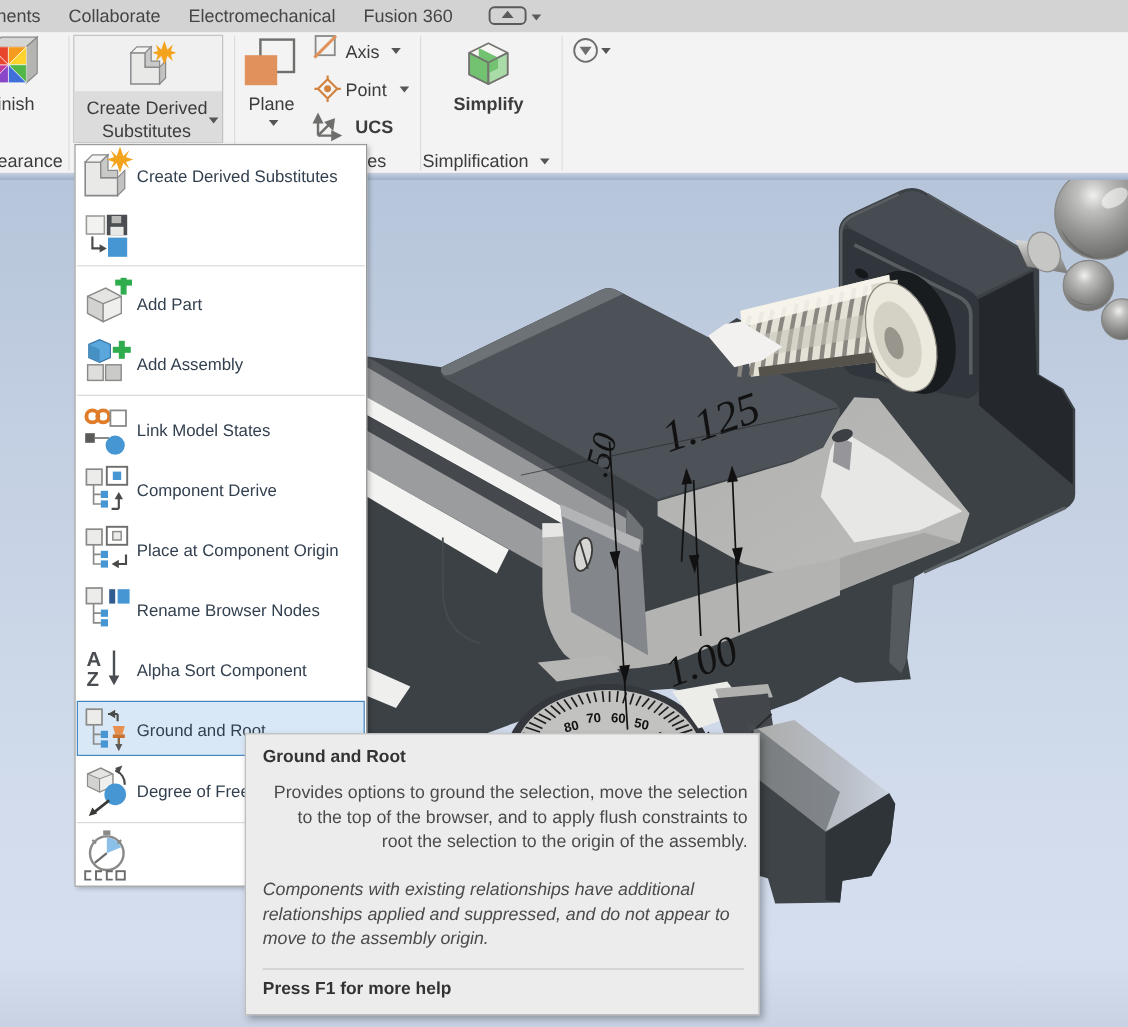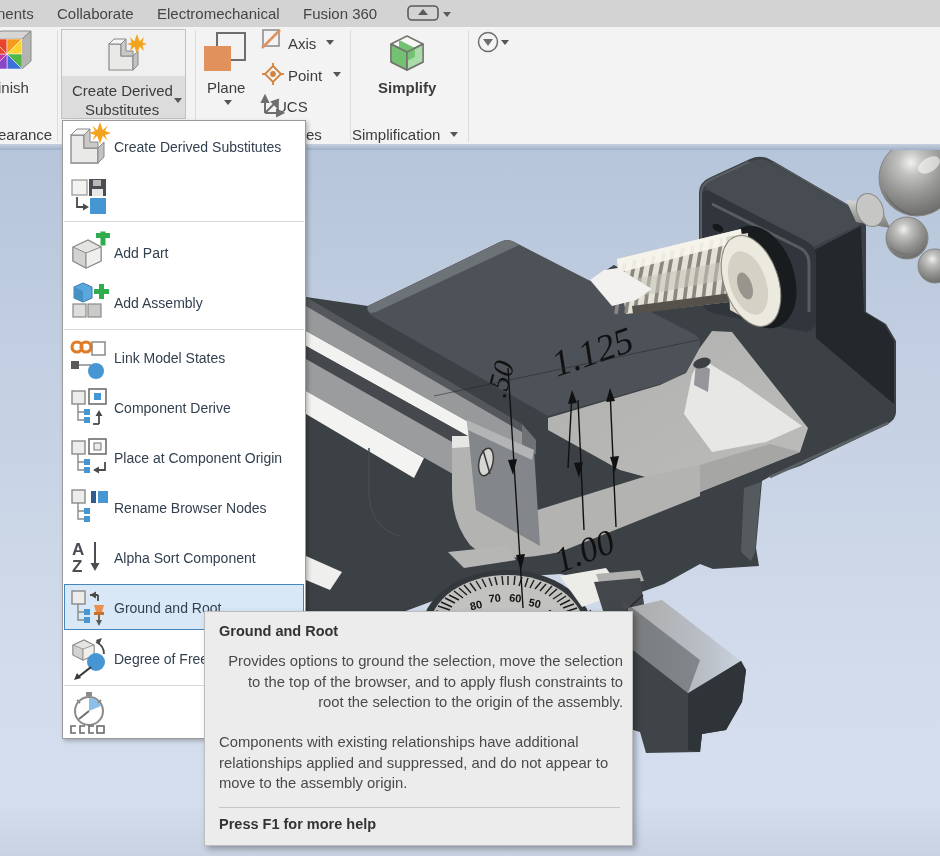--- a/index.html
+++ b/index.html
@@ -23,21 +23,21 @@
 
 #menu { position:absolute; left:62px; top:120px; width:244px; height:619px; background:#fff; border:1px solid #9a9a9a; box-shadow:2px 2px 4px rgba(0,0,0,0.25); }
 .mi { position:absolute; left:0; width:208px; height:50px; }
 .mi .txt { position:absolute; left:51px; top:50%; transform:translateY(-50%); font-size:14px; color:#33404f; white-space:nowrap; }
 .msep { position:absolute; left:1px; width:240px; height:1px; background:#d9d9d9; }
 #hilite { position:absolute; left:1px; top:463px; width:240px; height:46px; background:#d9e8f7; border:1px solid #4586bf; }
 
 #tip { position:absolute; left:204px; top:611px; width:429px; height:235px; background:#ececec; border:1px solid #bdbdbd; box-shadow:3px 3px 6px rgba(0,0,0,0.3); font-size:14.8px; color:#4a4a4a; }
 #tip .title { position:absolute; left:14px; top:11px; font-size:14.5px; font-weight:bold; color:#333; }
 #tip .body1 { position:absolute; left:14px; top:39px; width:404px; line-height:20.5px;text-align:right; }
-#tip .body2 { position:absolute; left:14px; top:120px; width:404px; line-height:20.5px; }
+#tip .body2 { position:absolute; left:14px; top:120px; width:404px; line-height:20.5px;font-style:italic; }
 #tip .sep { position:absolute; left:14px; top:195px; width:401px; height:1px; background:#c6c6c6; }
 #tip .f1 { position:absolute; left:14px; top:204px; font-weight:bold; color:#333; font-size:14.5px; }
 </style>
 </head>
 <body>
 <div id="stage">
   <div id="viewport"></div>
   <svg id="model" viewBox="0 150 940 706" width="940" height="706">
     <defs>
       <radialGradient id="ball" cx="42%" cy="30%" r="78%">
@@ -266,21 +266,21 @@
       <div class="caret" style="left:112px; top:68px;"></div>
     </div>
 
     <div class="btnlabel" style="left:207px; top:52px;">Plane</div>
     <div class="caret" style="left:224px; top:73px;"></div>
 
     <div class="btnlabel" style="left:288px; top:8px;">Axis</div>
     <div class="caret" style="left:326px; top:13px;"></div>
     <div class="btnlabel" style="left:288px; top:40px;">Point</div>
     <div class="caret" style="left:333px; top:45px;"></div>
-    <div class="btnlabel" style="left:276px; top:71px;">UCS</div>
+    <div class="btnlabel" style="left:296px; top:71px;font-weight:bold;">UCS</div>
 
     <div class="btnlabel" style="left:378px; top:52px;font-weight:bold;">Simplify</div>
     <div class="plabel" style="left:352px;">Simplification</div>
     <div class="caret" style="left:450px; top:105px;"></div>
     <div class="plabel" style="left:306px;">es</div>
     <div class="caret" style="left:501px; top:13px;"></div>
     <svg id="ribicons" style="position:absolute; left:0; top:0; width:940px; height:117px;">
 
       <g>
         <polygon points="-8,12 22,12 31,4 1,4" fill="#d6d6d4" stroke="#8a8a88" stroke-width="1"></polygon>

